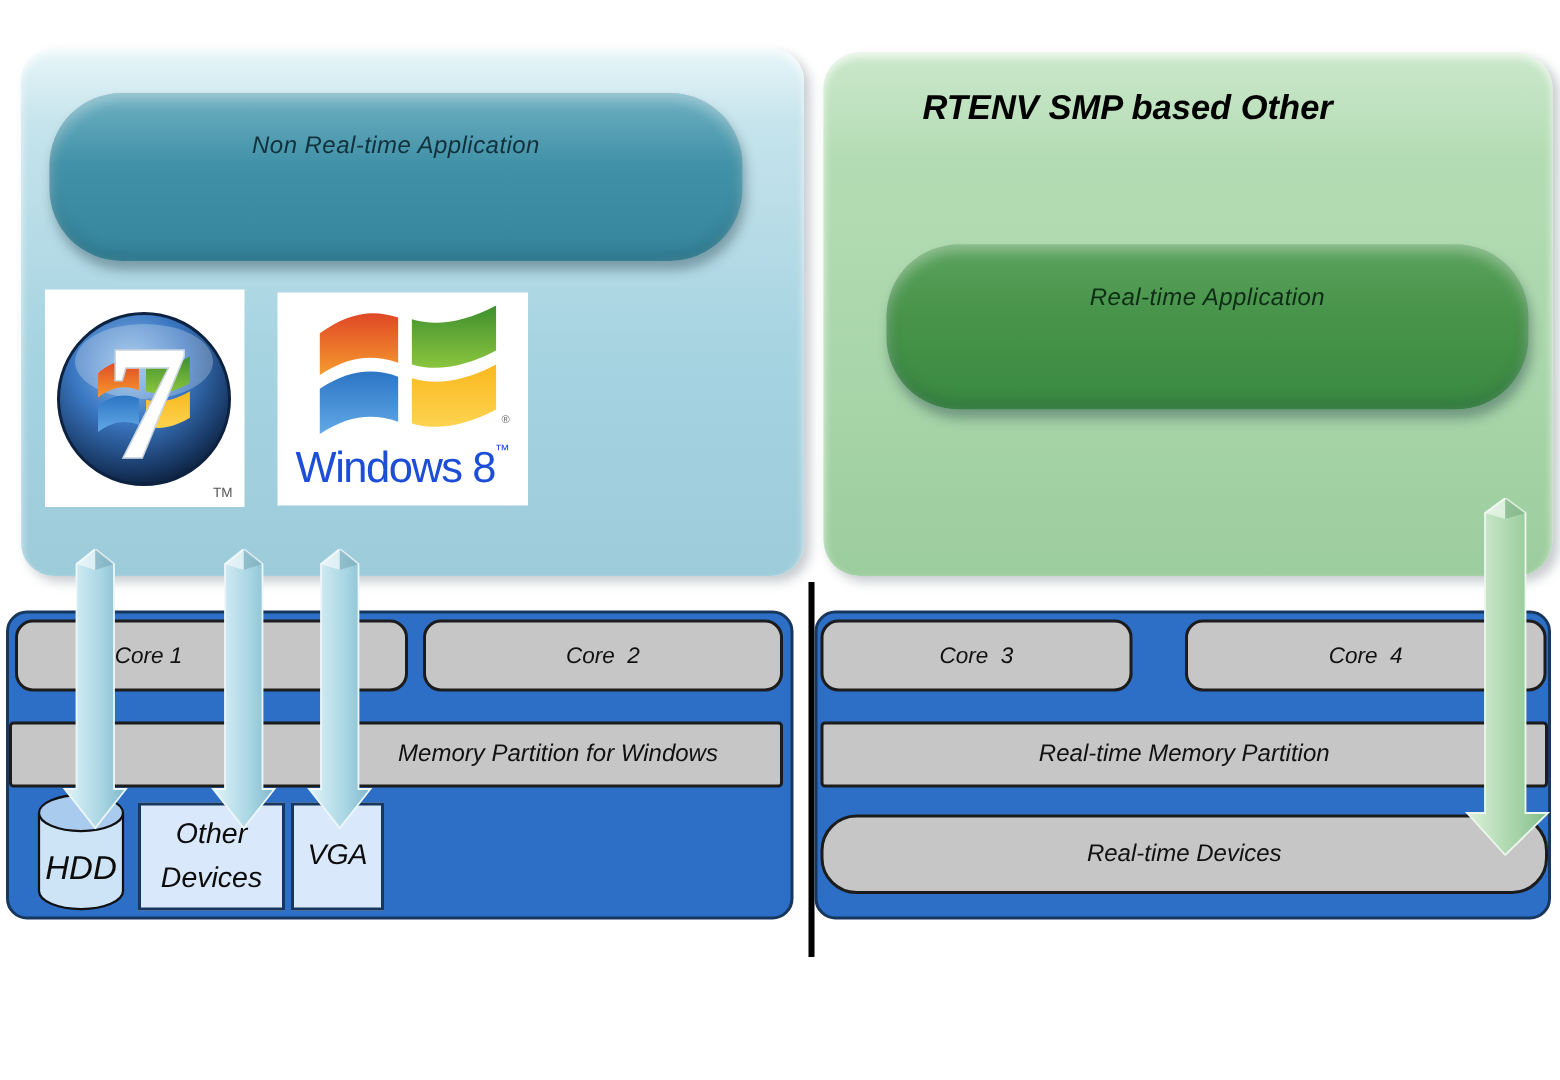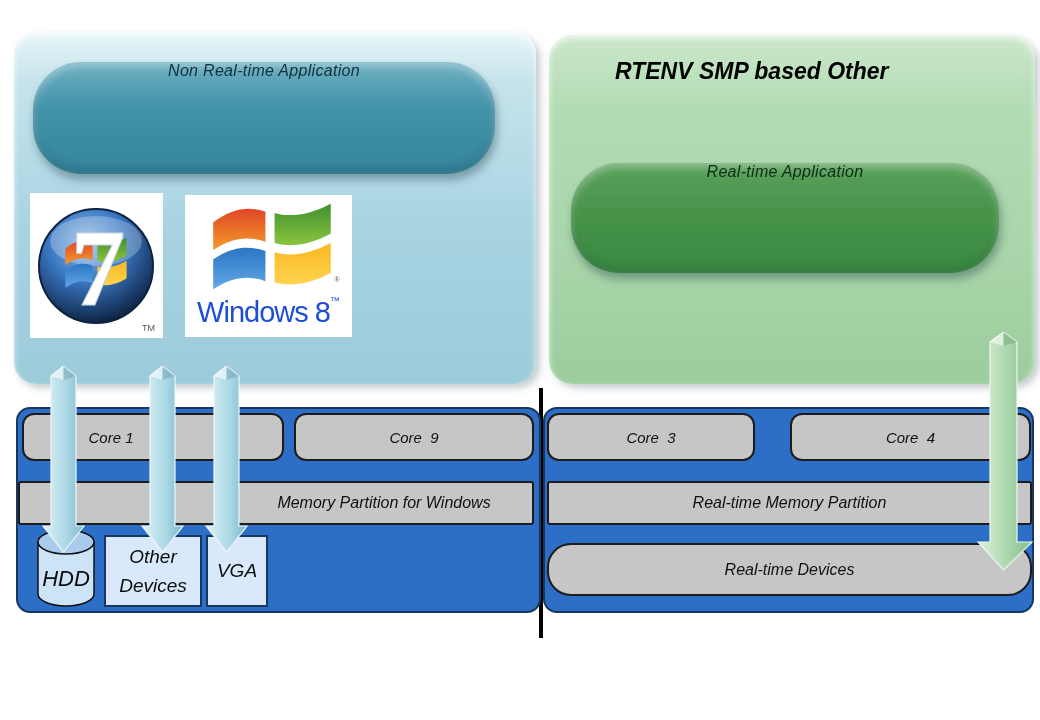--- a/index.html
+++ b/index.html
@@ -24,44 +24,44 @@
   }
   .app-box{
     position:absolute;border-radius:48px;text-align:center;
     box-shadow:2px 6px 8px rgba(25,55,65,.38), inset 0 4px 9px rgba(255,255,255,.38), inset 0 -5px 9px rgba(0,40,50,.2);
   }
   #nonrt-box{
     left:19px;top:30px;width:462px;height:112px;
     background:linear-gradient(180deg,#6FB0C2 0%,var(--nonrt-box) 42%,#35859C 100%);
   }
   #rt-box{
-    left:22px;top:128px;width:428px;height:110px;
+    left:42px;top:128px;width:428px;height:110px;
     background:linear-gradient(180deg,#5BA25D 0%,var(--rt-box) 45%,#3A8A41 100%);
   }
-  .app-label{display:block;font-size:16px;font-style:italic;color:#12313c;letter-spacing:.3px;}
+  .app-label{display:block;padding-top:27px;font-size:16px;font-style:italic;color:#12313c;letter-spacing:.3px;}
   #rt-box .app-label{color:#0e2d15;}
   #node-title{
     position:absolute;left:66px;top:23px;font-size:23px;font-weight:bold;font-style:italic;color:#000;
   }
 
   
   .logo-box{position:absolute;background:#fff;}
   #win7-logo{left:16px;top:161px;width:133px;height:145px;}
   #win8-logo{left:171px;top:163px;width:167px;height:142px;text-align:center;}
   #win8-label{
     position:absolute;left:0;right:0;bottom:8px;font-size:29px;color:#1d4ed8;letter-spacing:-1px;
   }
   #win8-label sup{font-size:10px;vertical-align:18px;letter-spacing:0;}
 
   
   .hw-panel{
     position:absolute;top:407px;height:206px;border-radius:14px;
     background:var(--hw-panel-bg);border:2px solid var(--hw-panel-border);box-sizing:border-box;
   }
-  #hw-left{left:16px;width:525px;}
+  #hw-left{left:4px;width:525px;}
   #hw-right{left:543px;width:491px;}
   .gray-box{
     position:absolute;background:var(--gray-box);border:2px solid #1c1c1c;box-sizing:border-box;
     display:flex;align-items:center;justify-content:center;
     font-size:15px;font-style:italic;color:#111;
   }
   .core{border-radius:12px;height:48px;top:4px;}
   .prewrap{white-space:pre;}
   #core1{left:4px;width:262px;justify-content:flex-start;}
   #core1 .core-lab{display:block;width:150px;margin-left:12px;text-align:center;}
@@ -185,21 +185,21 @@
     </div>
   </div>
 
   <div id="divider" class="abs"></div>
 
   <div id="hw-left" class="hw-panel">
     <div id="core1" class="gray-box core">
       <span class="core-lab prewrap">Core 1</span>
     </div>
     <div id="core2" class="gray-box core">
-      <span class="prewrap">Core  9</span>
+      <span class="prewrap">Core  2</span>
     </div>
     <div id="mem-left" class="gray-box mem-bar">
       <span class="mem-lab">Memory Partition for Windows</span>
     </div>
 
     <div id="hdd">
       <svg width="60" height="81" viewBox="0 0 60 81">
         <path d="M2,14 L2,66 A28,12 0 0 0 58,66 L58,14" fill="#CDE4F7" stroke="#111" stroke-width="1.5"></path>
         <ellipse cx="30" cy="14" rx="28" ry="12" fill="#A9CCEE" stroke="#111" stroke-width="1.5"></ellipse>
       </svg>

